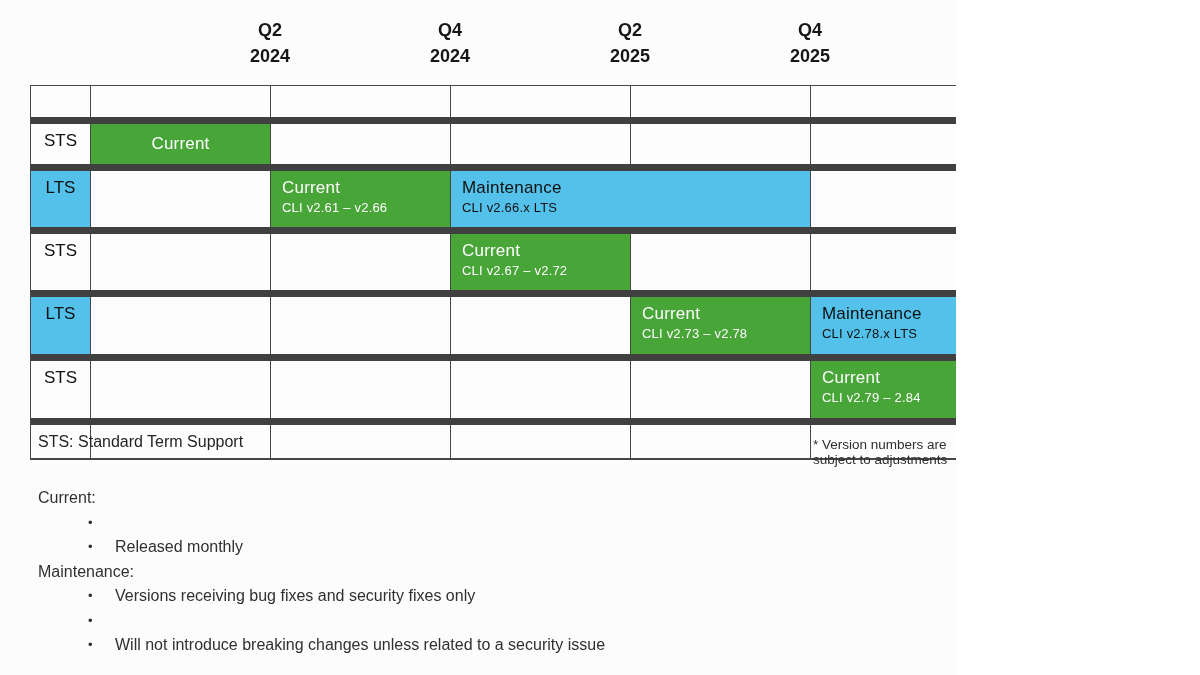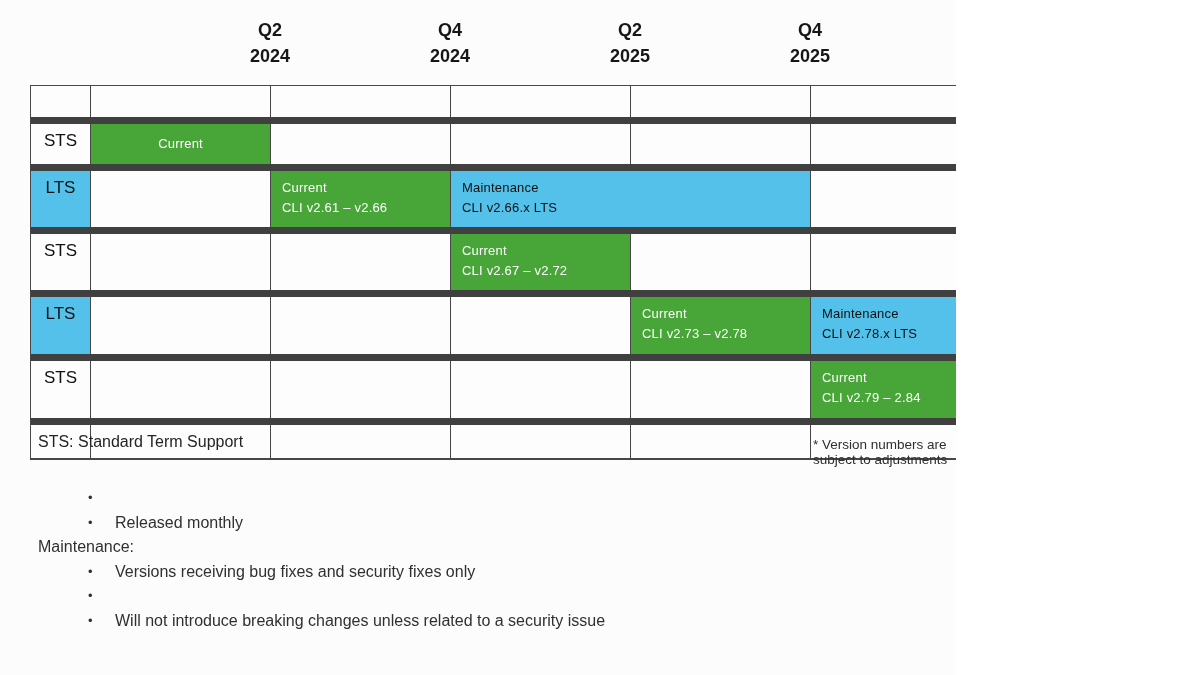--- a/index.html
+++ b/index.html
@@ -55,21 +55,21 @@
     text-align:center;
     padding-top:7px;
     color:#111111;
   }
   .lab.lts { background:var(--blue,#53C1EA); }
   .span2 { width:360px; flex:0 0 360px; }
 
   .blk { padding:6px 0 0 11px; }
   .blk.green { background:var(--green,#48A538); color:#ffffff; }
   .blk.blue  { background:var(--blue,#53C1EA);  color:#101010; }
-  .blk .t { font-size:13px; line-height:22px; letter-spacing:0.2px; }
+  .blk .t { font-size:17px; line-height:22px; letter-spacing:0.2px; }
   .blk .s { font-size:13px; line-height:18px; font-weight:normal; letter-spacing:0.2px; }
   .blk.center {
     display:flex; align-items:center; justify-content:center;
     padding:0; text-align:center;
   }
 
   
   .legend {
     position:absolute; left:38px; top:430px;
     font-size:16px; line-height:24px; color:#242424;
@@ -202,20 +202,21 @@
     </div>
   </div>
 
   <div class="legend">
     <div>STS: Standard Term Support</div>
   </div>
 
   <div class="note">* Version numbers are subject to adjustments</div>
 
   <div class="defs">
+    <div>Current:</div>
     <div class="bl">
       <span class="dot">•</span>
     </div>
     <div class="bl">
       <span class="dot">•</span>
       <span>Released monthly</span>
     </div>
     <div>Maintenance:</div>
     <div class="bl">
       <span class="dot">•</span>

